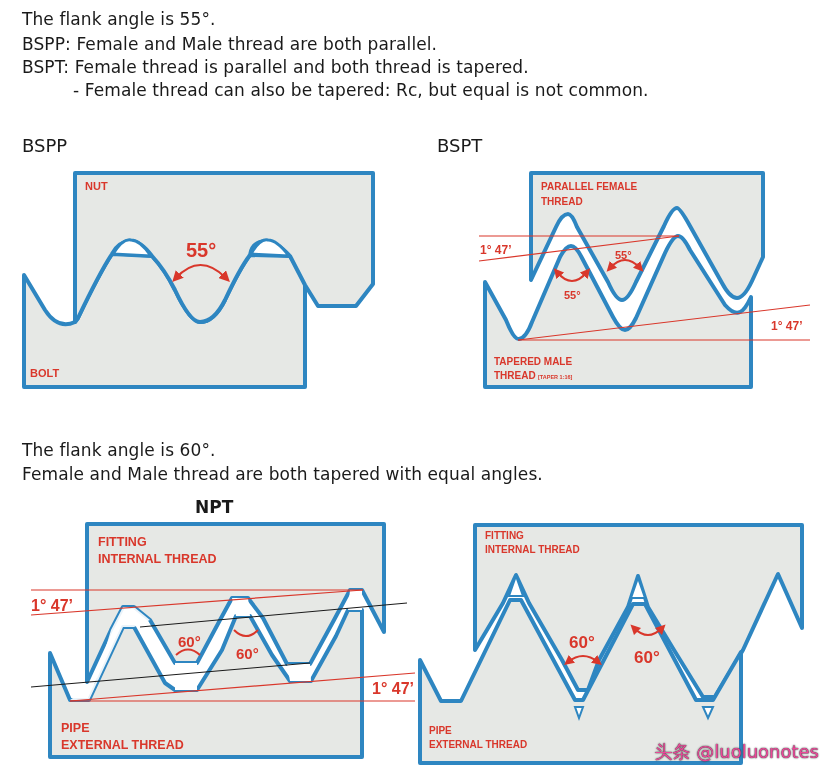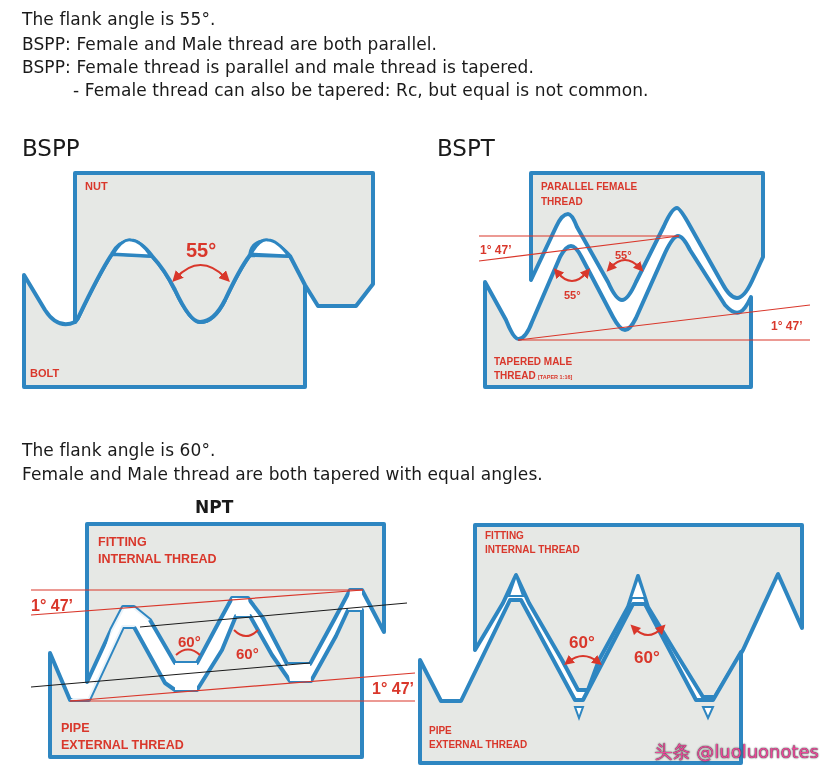--- a/index.html
+++ b/index.html
@@ -1,31 +1,31 @@
 <!DOCTYPE html>
 <html><head>
 <meta charset="utf-8">
 <style>
   html, body { margin: 0; padding: 0; background: #ffffff; }
   body { width: 839px; height: 784px; position: relative; overflow: hidden;
          font-family: "DejaVu Sans", "Liberation Sans", sans-serif; color: #1a1a1a; }
   .txt { position: absolute; font-size: 17px; line-height: 20px; white-space: nowrap; letter-spacing: 0.1px; }
-  .ttl { position: absolute; font-size: 23px; white-space: nowrap; }
+  .ttl { position: absolute; font-size: 18px; white-space: nowrap; }
   .ttl-b { position: absolute; font-size: 17px; font-weight: bold; white-space: nowrap; }
   svg { position: absolute; left: 0; top: 0; }
   .lbl { font-family: "Liberation Sans", "DejaVu Sans", sans-serif; font-weight: bold; fill: #d9372b; }
   .wm { position: absolute; right: 20px; bottom: 20px; font-size: 18px; color: #ec4899;
         text-shadow: 0 0 2px #444, 0 0 1px #222; white-space: nowrap; }
 </style>
 </head>
 <body>
 
 <div class="txt" style="left:22px; top:9px;">The flank angle is 55°.</div>
 <div class="txt" style="left:22px; top:34px;">BSPP: Female and Male thread are both parallel.</div>
-<div class="txt" style="left:22px; top:57px;">BSPP: Female thread is parallel and male thread is tapered.</div>
+<div class="txt" style="left:22px; top:57px;">BSPT: Female thread is parallel and both thread is tapered.</div>
 <div class="txt" style="left:73px; top:80px;">- Female thread can also be tapered: Rc, but equal is not common.</div>
 
 <div class="ttl" style="left:22px; top:135px;">BSPP</div>
 <div class="ttl" style="left:437px; top:135px;">BSPT</div>
 
 <div class="txt" style="left:22px; top:440px;">The flank angle is 60°.</div>
 <div class="txt" style="left:22px; top:464px;">Female and Male thread are both tapered with equal angles.</div>
 
 <div class="ttl-b" style="left:195px; top:497px;">NPT</div>
 <div class="ttl-b" style="left:603px; top:492px;margin-top:42px;">NPSC</div>

